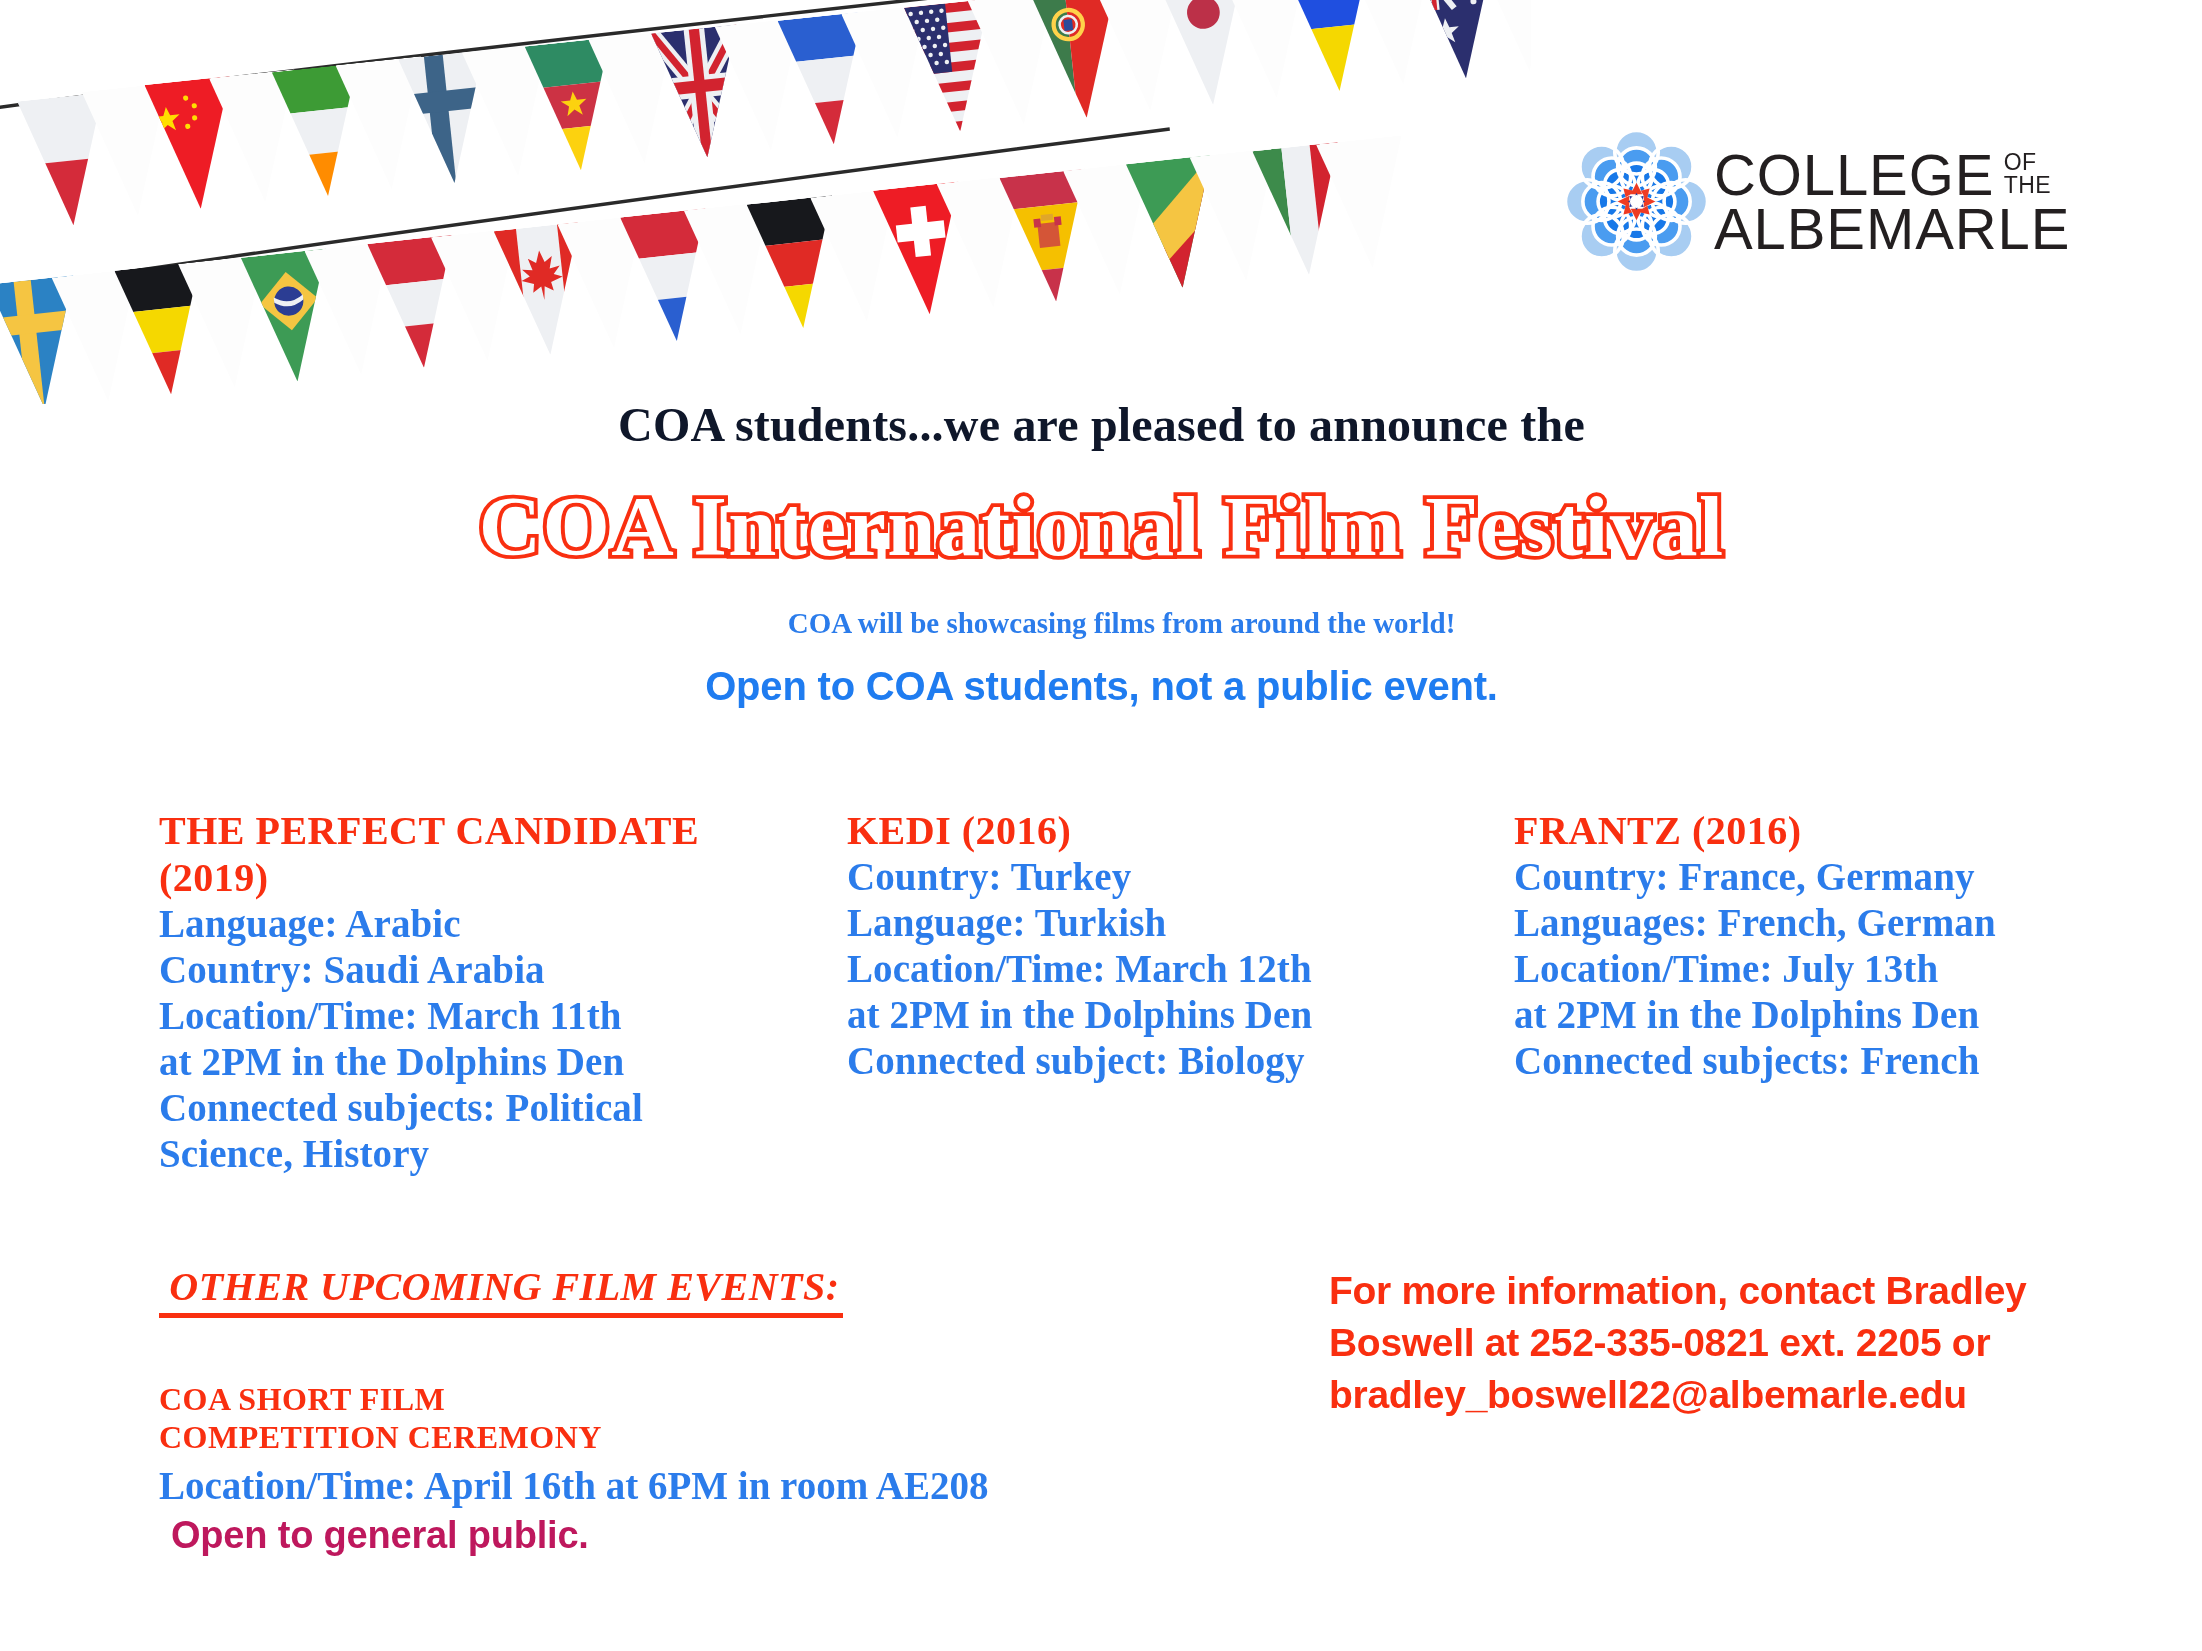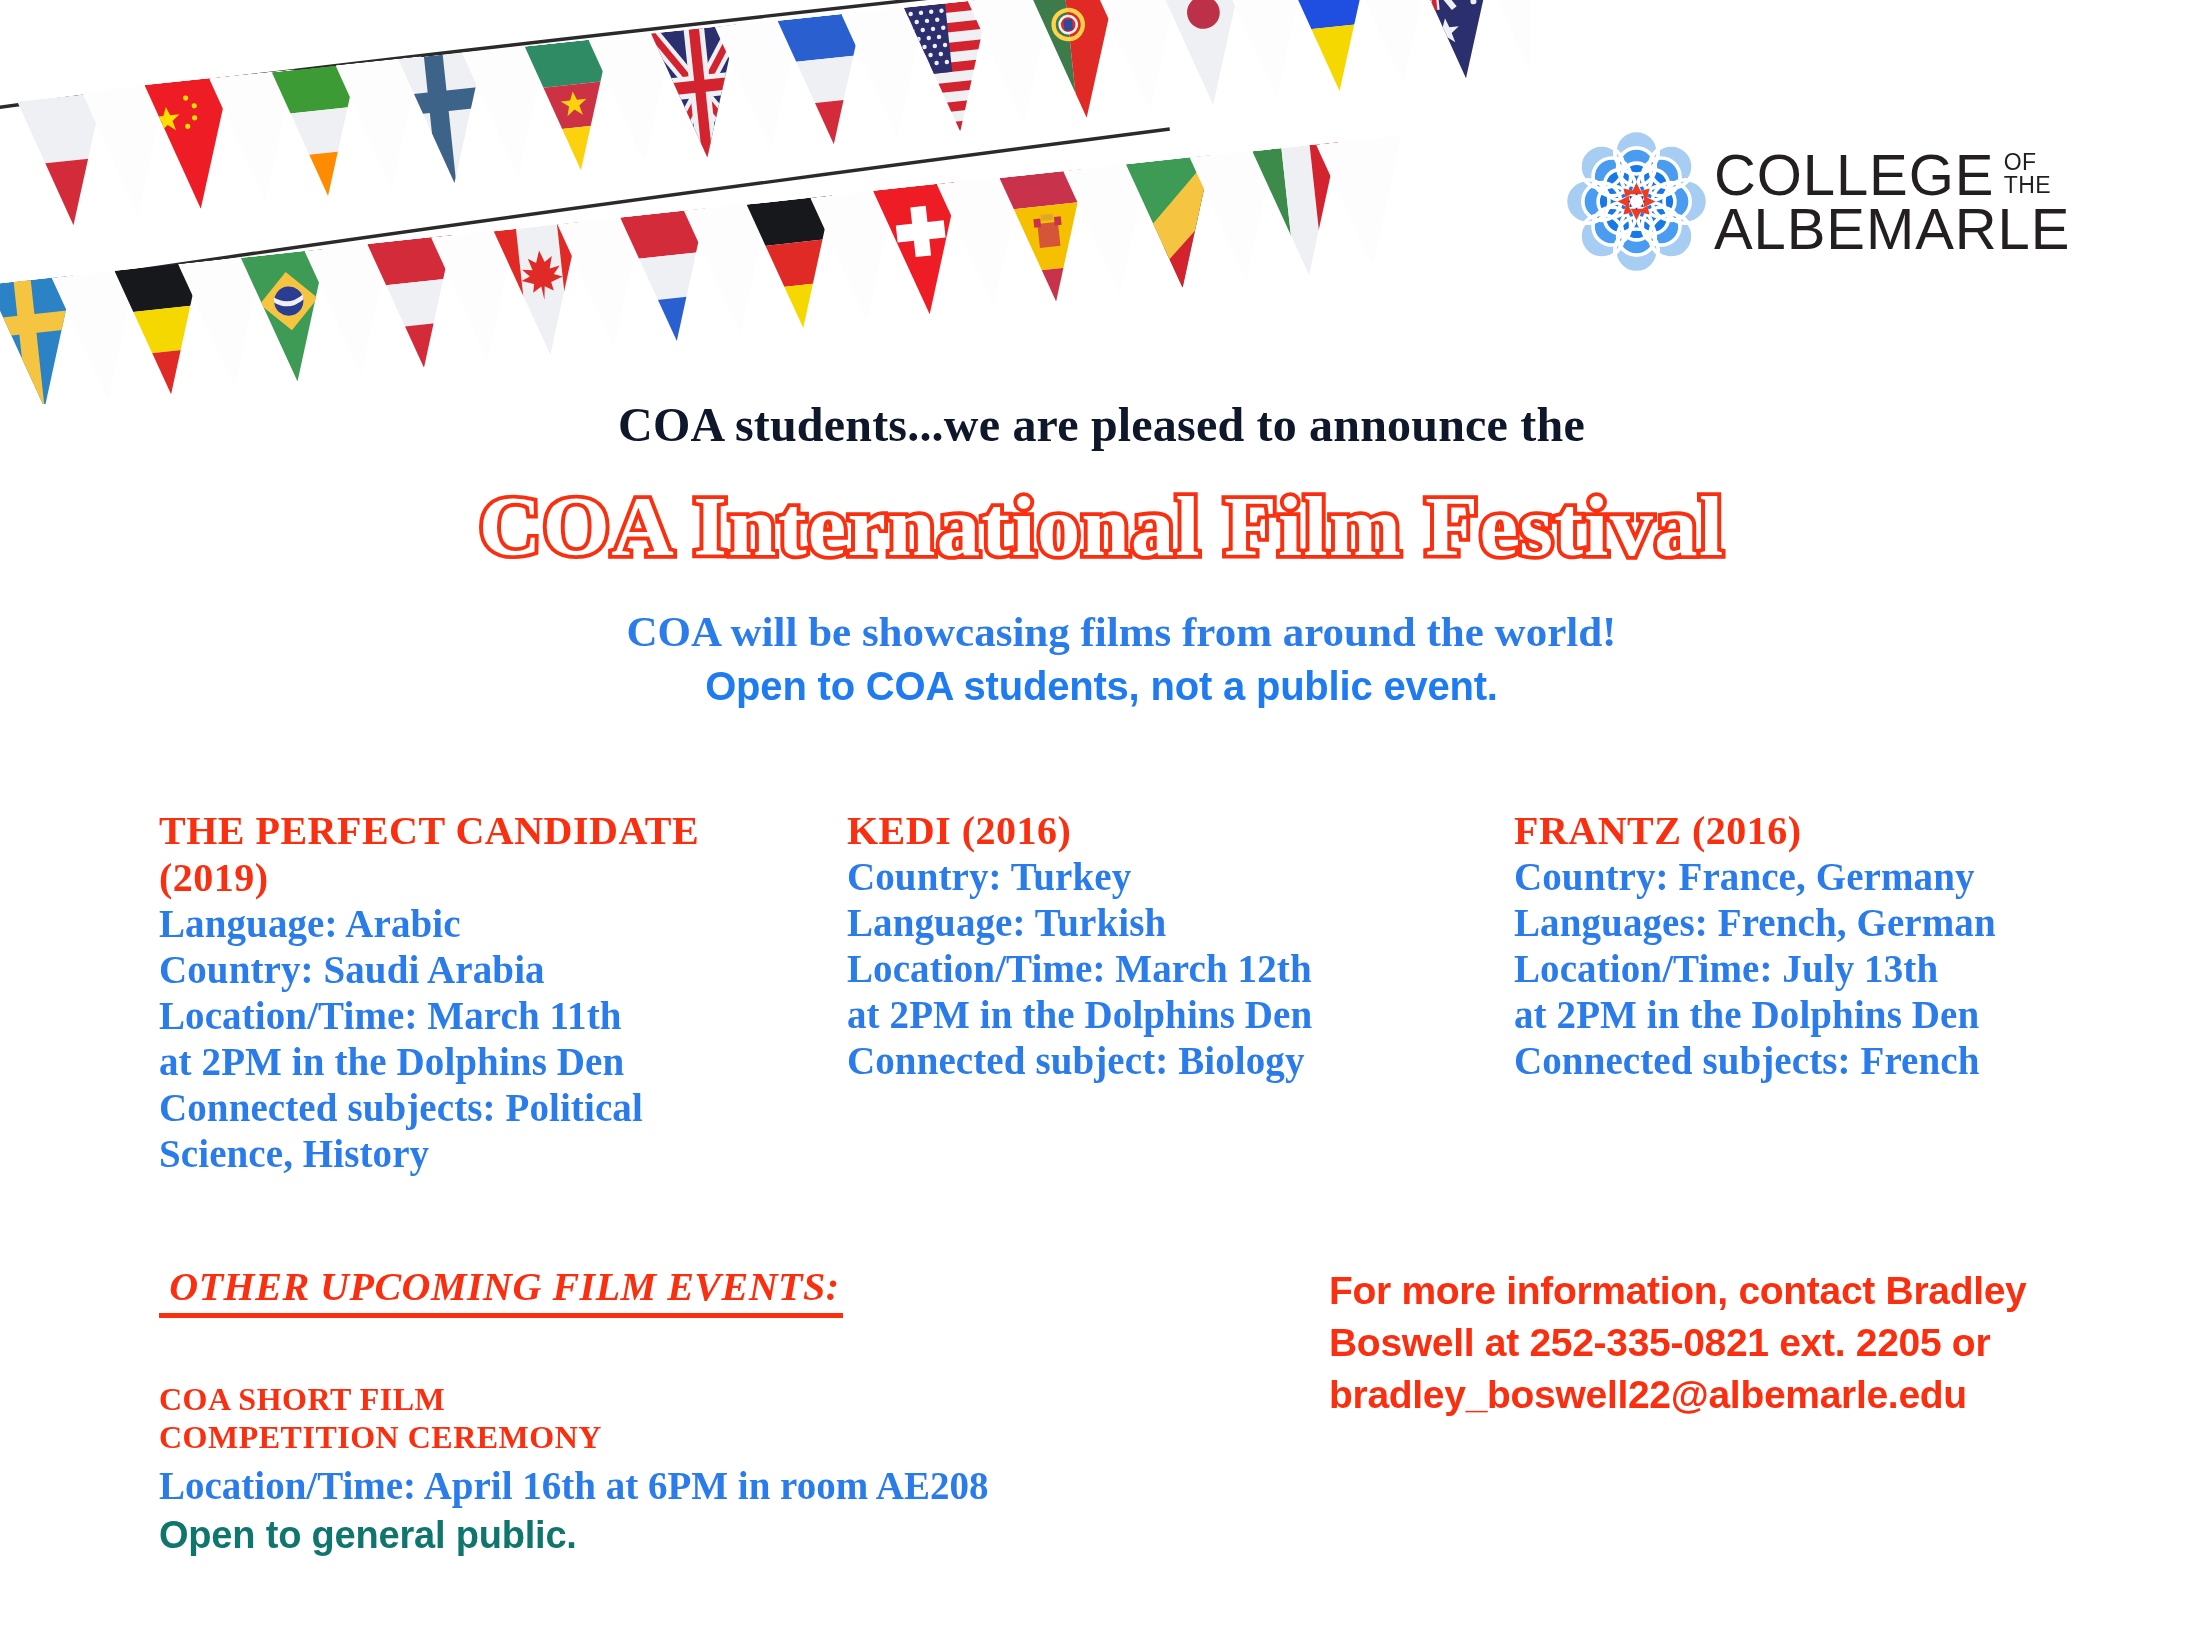--- a/index.html
+++ b/index.html
@@ -50,21 +50,21 @@
     letter-spacing:1.3px;
     color:#ffffff;
     -webkit-text-stroke:7.7px #f92f10;
     paint-order:stroke fill;
     transform:scaleX(1.03);
   }
   #showcase {
     position:absolute; left:0; right:0; top:607px;
     text-align:center;
     font-family:"Liberation Serif", serif;
-    font-weight:700; font-size:43px; color:#2b7ceb;padding-left:40px;
+    font-weight:700; font-size:29px; color:#2b7ceb;padding-left:40px;
   }
   #open-note {
     position:absolute; left:0; right:0; top:664px;
     text-align:center;
     font-family:"Liberation Sans", sans-serif;
     font-weight:700; font-size:40px; color:#1f7cf0;
     letter-spacing:-0.2px;
   }
 
   
@@ -105,22 +105,23 @@
   }
   #short-film-loc {
     margin-top:5.2px;
     font-family:"Liberation Serif", serif;
     font-weight:700; font-size:39px; color:#2b7ceb;
     line-height:1.22;
   }
   #short-film-public {
     margin-top:5.2px;
     font-family:"Liberation Sans", sans-serif;
-    font-weight:700; font-size:38px; color:#0f766e;
+    font-weight:700; font-size:38px; color:#be185d;
     letter-spacing:-0.2px;
+    margin-left:12px;
   }
 
   
   #contact {
     position:absolute; left:1329px; top:1265px; width:774px;
     font-family:"Liberation Sans", sans-serif;
     font-weight:700; font-size:39px; color:#f92f10;
     line-height:1.33; letter-spacing:-0.3px;
   }
   #contact div { white-space:nowrap; }

